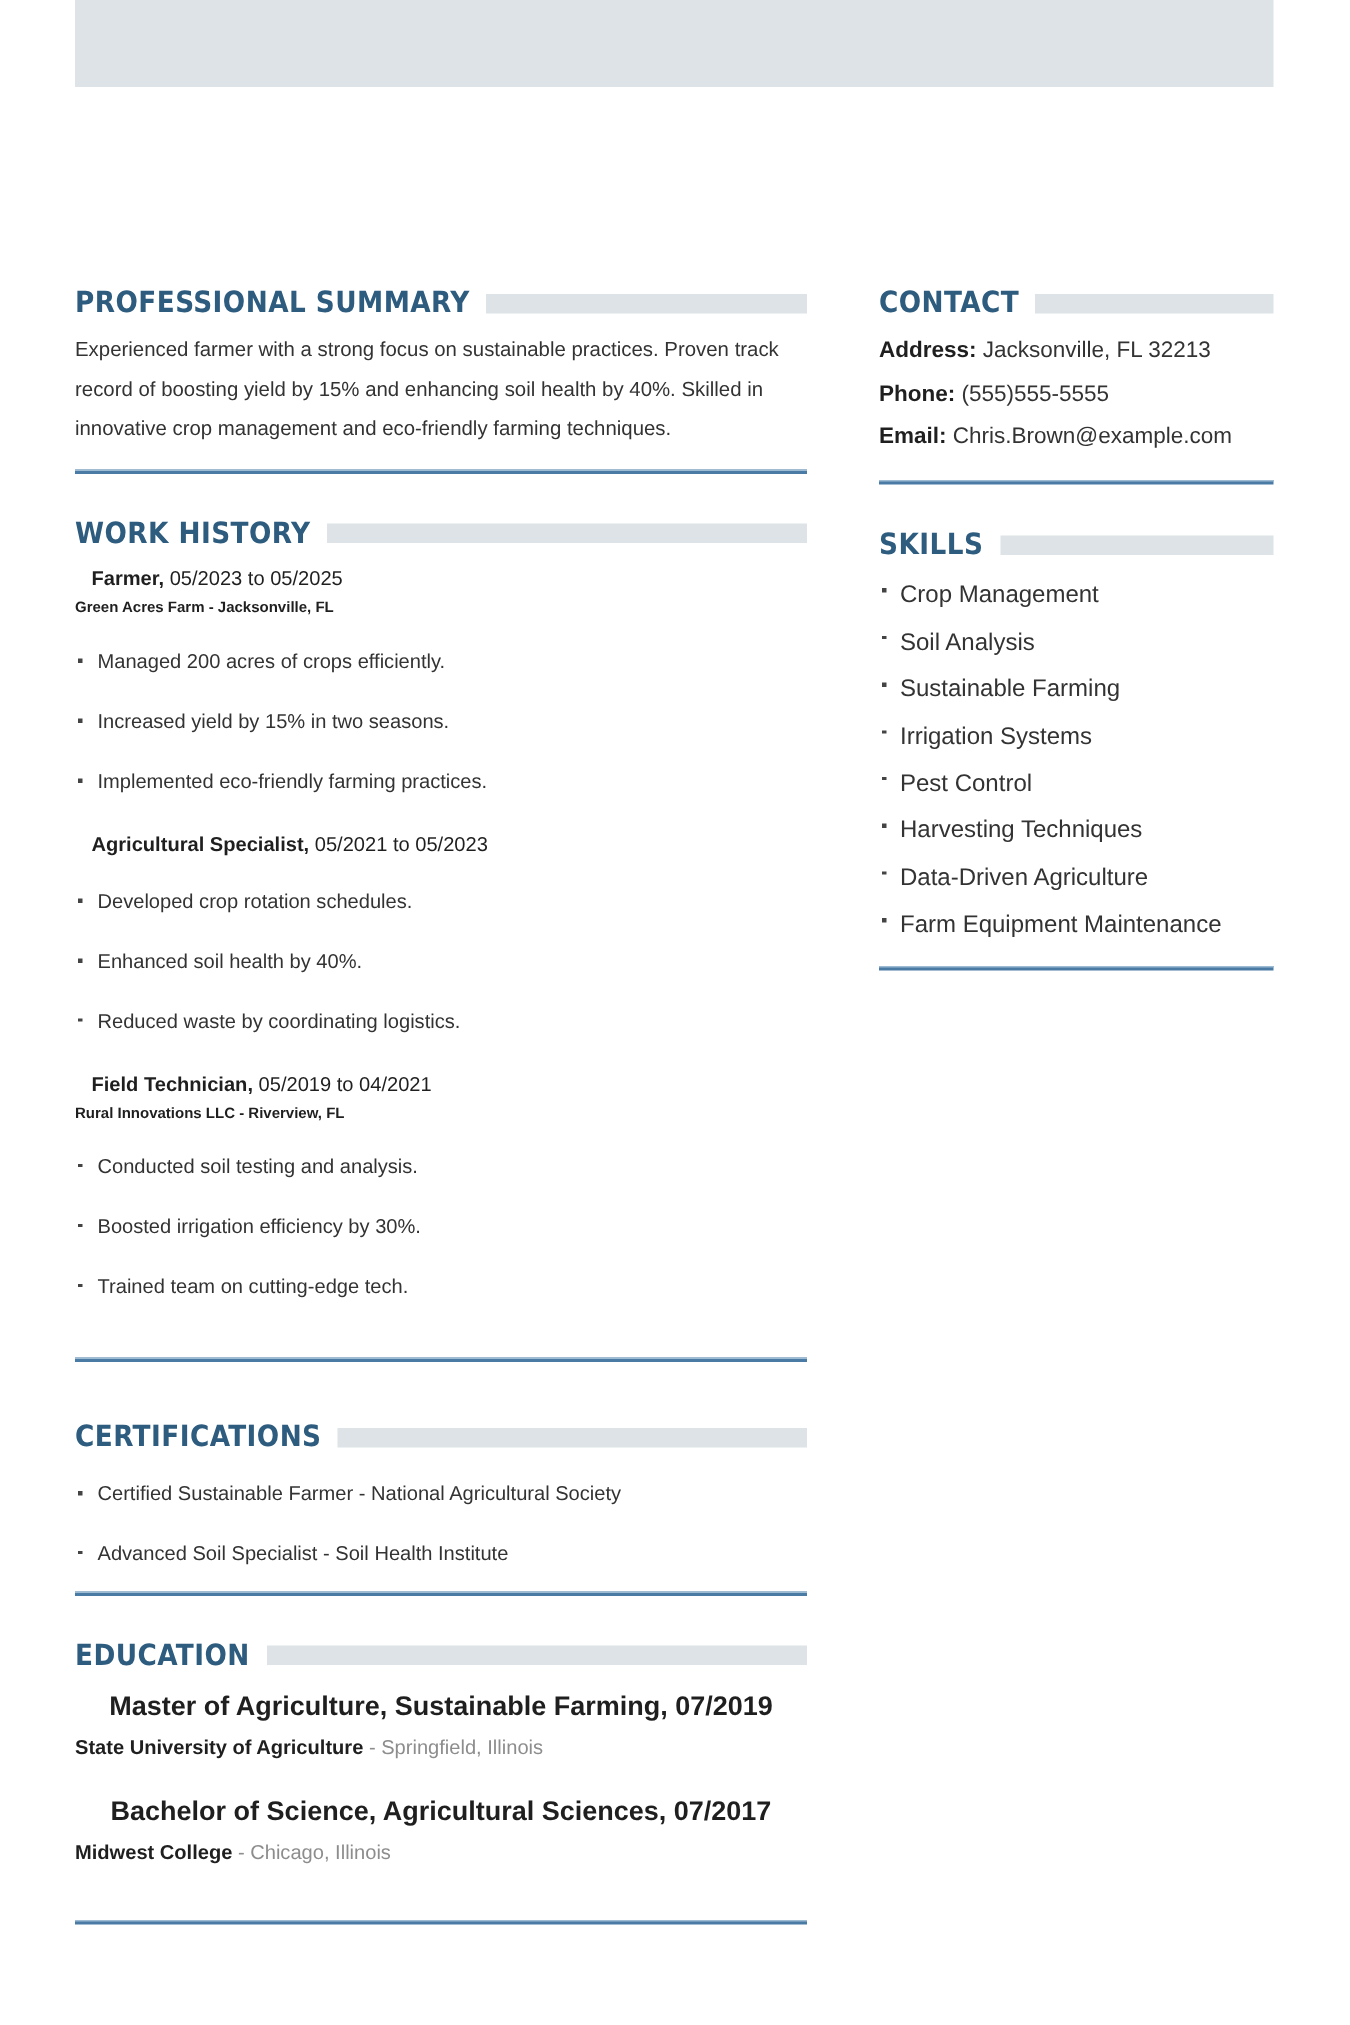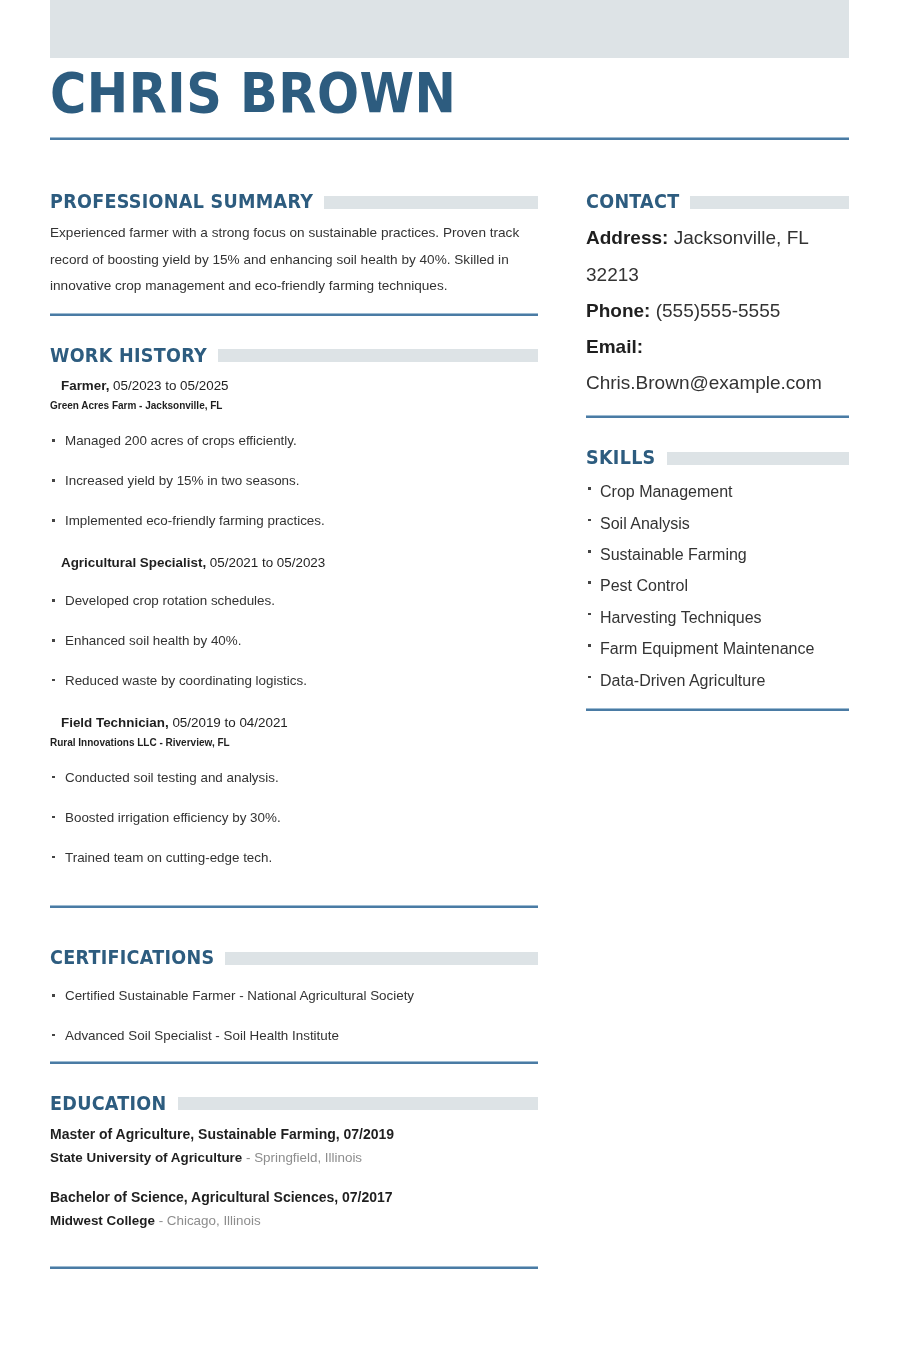--- a/index.html
+++ b/index.html
@@ -156,36 +156,37 @@
     height: 2.6px;
     background: #444444;
   }
 
   .cert-list li { line-height: 1.93; }
 
   
   .edu { margin-bottom: 16px; }
   .edu:last-child { margin-bottom: 0; }
   .edu-degree {
-    font-size: 14px;
+    font-size: 18px;
     font-weight: 700;
     line-height: 1.72;
     color: #1f1f1f;
+    text-align: center;
   }
   .edu-school {
     font-size: 13.4px;
     line-height: 1.72;
     color: #1f1f1f;
   }
   .edu-school .school { font-weight: 700; }
   .edu-school .loc { font-weight: 400; color: #8d8d8d; }
 
   
   .contact-line {
-    font-size: 19px;
+    font-size: 15px;
     line-height: 1.9;
     color: #333333;
   }
   .contact-line .lbl {
     font-weight: 700;
     color: #1f1f1f;
   }
 
   
   ul.skills {
@@ -215,24 +216,20 @@
   .sp-30 { height: 30px; }
   .sp-40 { height: 40px; }
 </style>
 </head>
 <body>
 
 <div class="page">
 
   <div class="top-band"></div>
 
-  <div class="header">
-    <h1 class="name">CHRIS BROWN</h1>
-    <div class="name-rule"></div>
-  </div>
 
   <div class="columns">
 
     <div class="col-left">
 
       <div class="section">
         <div class="section-head">
           <span class="title">PROFESSIONAL SUMMARY</span>
           <span class="bar"></span>
         </div>
@@ -357,24 +354,25 @@
 
       <div class="section">
         <div class="section-head">
           <span class="title">SKILLS</span>
           <span class="bar"></span>
         </div>
         <ul class="skills">
           <li>Crop Management</li>
           <li>Soil Analysis</li>
           <li>Sustainable Farming</li>
+          <li>Irrigation Systems</li>
           <li>Pest Control</li>
           <li>Harvesting Techniques</li>
+          <li>Data-Driven Agriculture</li>
           <li>Farm Equipment Maintenance</li>
-          <li>Data-Driven Agriculture</li>
         </ul>
         <div class="sp-12"></div>
         <div class="rule"></div>
       </div>
 
     </div>
 
   </div>
 </div>
 

